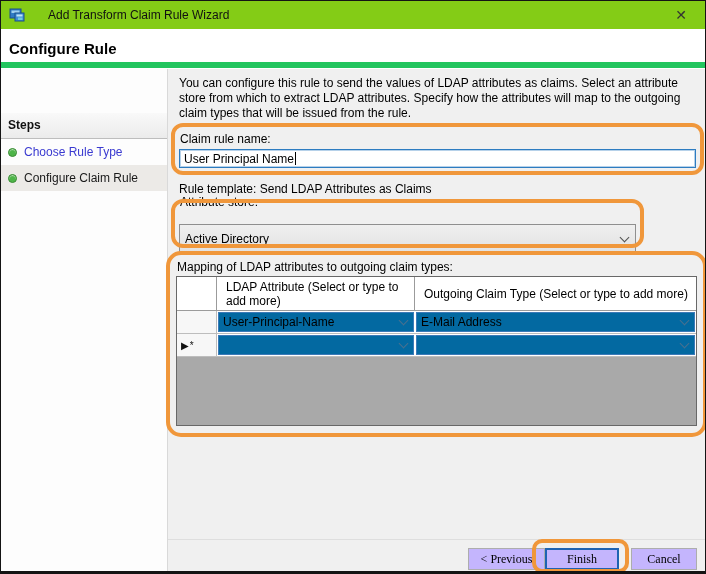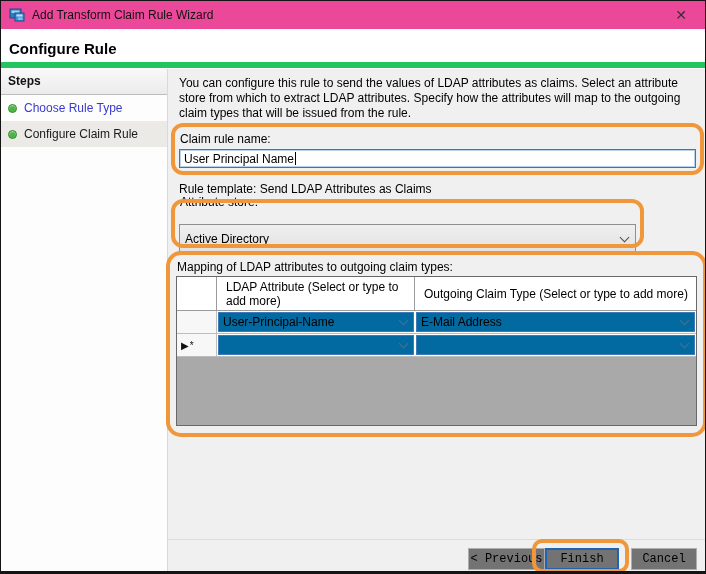--- a/index.html
+++ b/index.html
@@ -3,30 +3,30 @@
 <meta charset="utf-8">
 <style>
   html,body{margin:0;padding:0;background:#cfcfcf;font-family:"Liberation Sans",sans-serif;}
   *{box-sizing:border-box;}
   .window{
     position:relative;width:706px;height:574px;background:#fff;
     border:1px solid #141414;border-bottom:3px solid #141414;overflow:hidden;
     font-size:12px;color:#000;
   }
   
-  .titlebar{position:absolute;left:0;top:0;right:0;height:28px;background:#ec4899;display:flex;align-items:center;}
+  .titlebar{position:absolute;left:0;top:0;right:0;height:28px;background:#84cc16;display:flex;align-items:center;gap:16px;}
   .titlebar .app-icon{margin-left:8px;width:16px;height:16px;flex:0 0 auto;}
   .titlebar .title{margin-left:7px;font-size:12px;color:#111;}
   .close-btn{position:absolute;right:15px;top:5px;width:18px;height:18px;display:flex;align-items:center;justify-content:center;font-size:14px;color:#333;cursor:default;}
   
   .page-heading{position:absolute;left:0;top:28px;right:0;height:39px;background:#fff;border-bottom:6px solid #22c55e;}
   .page-heading .txt{position:absolute;left:8px;top:11px;font-size:15px;font-weight:bold;color:#000;}
   
   .sidebar{position:absolute;left:0;top:68px;bottom:0;width:167px;background:#fdfdfd;border-right:1px solid #d9d9d9;}
-  .steps-header{height:26px;line-height:25px;padding-left:7px;font-weight:bold;background:linear-gradient(#f9f9f9,#ebebeb);border-bottom:1px solid #bdbdbd;color:#111;}
+  .steps-header{height:26px;line-height:25px;padding-left:7px;font-weight:bold;background:linear-gradient(#f9f9f9,#ebebeb);border-bottom:1px solid #bdbdbd;color:#111;margin-top:44px;}
   .step-item{height:26px;display:flex;align-items:center;padding-left:7px;}
   .step-item.current{background:#eceae7;}
   .step-dot{width:9px;height:9px;border-radius:50%;background:#4db548;border:1px solid #3a8c33;box-shadow:inset 0 1px 1px rgba(255,255,255,.6);margin-right:7px;flex:0 0 auto;}
   .step-label{font-size:12px;}
   .step-item.completed .step-label{color:#3a3ad0;}
   .step-item.current .step-label{color:#1a1a1a;}
   
   .content{position:absolute;left:167px;top:68px;right:0;bottom:0;background:#f0f0f0;}
   .desc{position:absolute;left:11px;top:7px;width:518px;line-height:15px;color:#000;}
   .hl{position:absolute;border:4px solid #f0973b;border-radius:12px;pointer-events:none;}
@@ -64,23 +64,23 @@
   .gr-sel{width:40px;background:#f7f7f7;border-right:1px solid #bdbdbd;display:flex;align-items:center;padding-left:4px;font-size:10px;color:#111;letter-spacing:1px;}
   .gr-cell{padding:1px;display:flex;}
   .gr-cell.c1{width:198px;}
   .gr-cell.c2{flex:1;}
   .combo{flex:1;display:flex;align-items:center;background:#0369a1;border:1px solid #3c7ab8;padding:0 6px 0 4px;color:#000;}
   .combo .cb-val{flex:1;white-space:nowrap;overflow:hidden;}
   .grid-fill{flex:1;background:#a9a9a9;}
   
   .footer-divider{position:absolute;left:0;right:0;top:470px;height:1px;background:#dedede;}
   .btn{
-    position:absolute;top:479px;height:22px;background:#737373;border:1px solid #adadad;
+    position:absolute;top:479px;height:22px;background:#c4b5fd;border:1px solid #adadad;
     display:flex;align-items:center;justify-content:center;font-size:12px;color:#000;padding:0;
-    font-family:Liberation Mono, monospace;
+    font-family:Liberation Serif, serif;
   }
   .btn-previous{left:300px;width:77px;}
   .btn-finish{left:377px;width:74px;border:2px solid #1f63b2;}
   .btn-cancel{left:463px;width:66px;}
 </style>
 </head>
 <body>
 
 <div class="window">
 

